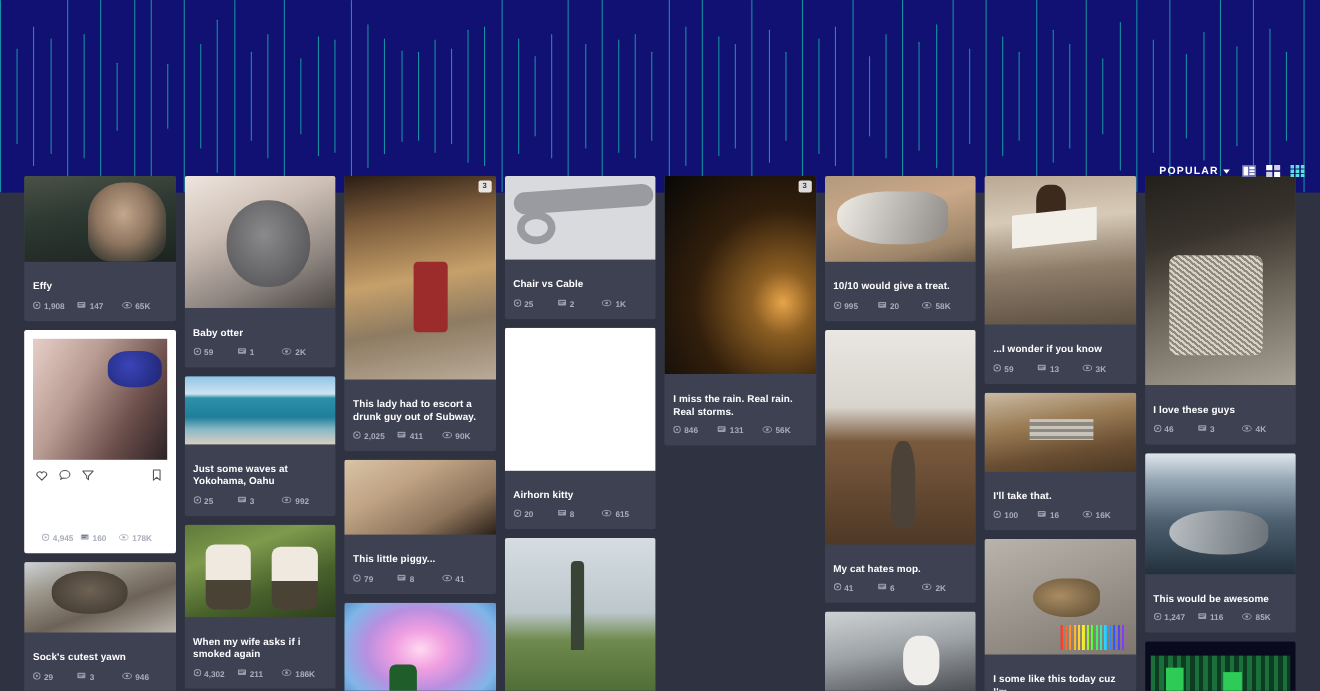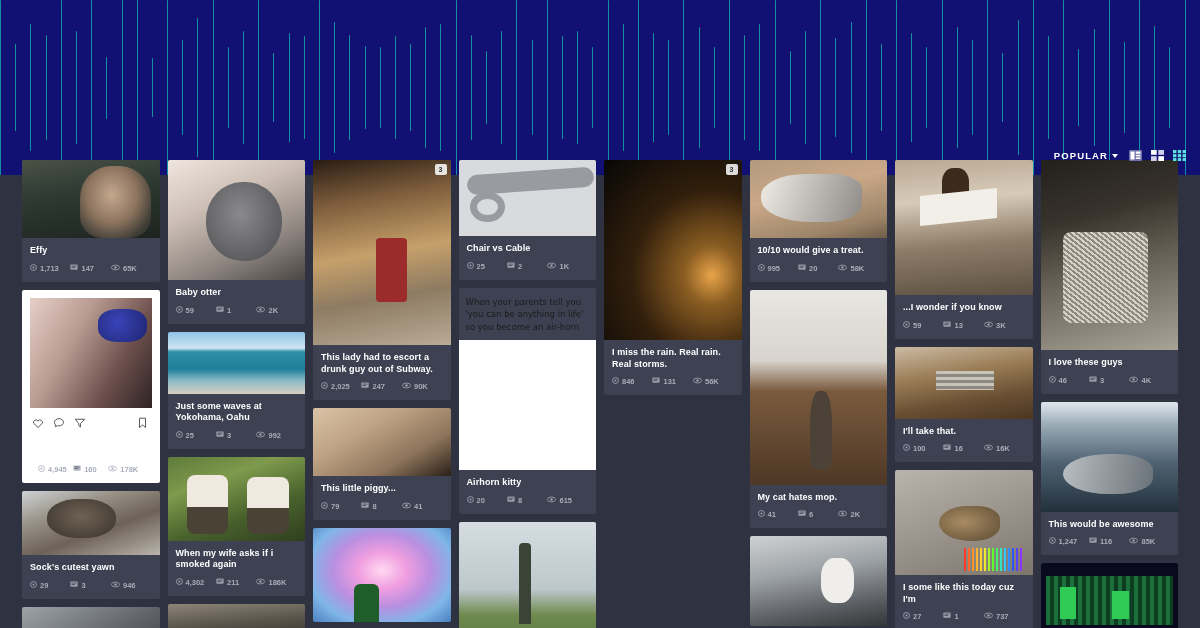--- a/index.html
+++ b/index.html
@@ -60,20 +60,21 @@
   }
   .card.white{background:#ffffff;padding:8px 8px 0 8px}
   .thumb{
     width:100%;display:block;position:relative;overflow:hidden;
     background:#2a2a2a;
   }
   .meta{padding:7px 8px 9px 8px}
   .ctitle{
     color:#ffffff;font-size:9px;font-weight:bold;line-height:11.5px;
     letter-spacing:.1px;
+    margin-top:10px;
   }
   .stats{display:flex;margin-top:7px;color:#a9adbb;font-size:7.5px;font-weight:bold}
   .stat{display:flex;align-items:center;gap:3px;width:33.33%}
   .stat svg{flex:0 0 auto;opacity:.85}
   .badge{
     position:absolute;top:4px;right:4px;background:rgba(255,255,255,.85);
     color:#333;font-size:7px;font-weight:bold;border-radius:2px;
     padding:1px 4px;line-height:9px;
   }
   .igbar{
@@ -287,21 +288,21 @@
       <div class="card">
         <div class="thumb t-effy" style="height: 78px;"><span class="b2"></span><span class="b3"></span></div>
         <div class="meta">
           <div class="ctitle">Effy</div>
           <div class="stats">
             <div class="stat">
               <span><svg width="7" height="7" viewBox="0 0 10 10">
                   <circle cx="5" cy="5" r="4.2" fill="none" stroke="#a9adbb" stroke-width="1.4"></circle>
                   <circle cx="5" cy="5" r="1.5" fill="#a9adbb"></circle>
                 </svg></span>
-              <span>1,713</span>
+              <span>1,908</span>
             </div>
             <div class="stat">
               <span><svg width="8" height="7" viewBox="0 0 11 9">
                   <rect x="0.5" y="0.5" width="10" height="7" rx="1" fill="#a9adbb"></rect>
                   <rect x="2" y="2" width="7" height="1" fill="#3d4152"></rect>
                   <rect x="2" y="4" width="5" height="1" fill="#3d4152"></rect>
                 </svg></span>
               <span>147</span>
             </div>
             <div class="stat">
@@ -501,21 +502,21 @@
                   <circle cx="5" cy="5" r="1.5" fill="#a9adbb"></circle>
                 </svg></span>
               <span>2,025</span>
             </div>
             <div class="stat">
               <span><svg width="8" height="7" viewBox="0 0 11 9">
                   <rect x="0.5" y="0.5" width="10" height="7" rx="1" fill="#a9adbb"></rect>
                   <rect x="2" y="2" width="7" height="1" fill="#3d4152"></rect>
                   <rect x="2" y="4" width="5" height="1" fill="#3d4152"></rect>
                 </svg></span>
-              <span>247</span>
+              <span>411</span>
             </div>
             <div class="stat">
               <span><svg width="9" height="7" viewBox="0 0 12 8">
                   <ellipse cx="6" cy="4" rx="5.3" ry="3.3" fill="none" stroke="#a9adbb" stroke-width="1.2"></ellipse>
                   <circle cx="6" cy="4" r="1.7" fill="#a9adbb"></circle>
                 </svg></span>
               <span>90K</span>
             </div>
           </div>
         </div>
@@ -579,21 +580,20 @@
               <span><svg width="9" height="7" viewBox="0 0 12 8">
                   <ellipse cx="6" cy="4" rx="5.3" ry="3.3" fill="none" stroke="#a9adbb" stroke-width="1.2"></ellipse>
                   <circle cx="6" cy="4" r="1.7" fill="#a9adbb"></circle>
                 </svg></span>
               <span>1K</span>
             </div>
           </div>
         </div>
       </div>
       <div class="card">
-        <div class="meme-txt">When your parents tell you 'you can be anything in life' so you become an air-horn</div>
         <div class="thumb t-meme" style="height: 130px;"><span class="b2"></span><span class="b3"></span></div>
         <div class="meta">
           <div class="ctitle">Airhorn kitty</div>
           <div class="stats">
             <div class="stat">
               <span><svg width="7" height="7" viewBox="0 0 10 10">
                   <circle cx="5" cy="5" r="4.2" fill="none" stroke="#a9adbb" stroke-width="1.4"></circle>
                   <circle cx="5" cy="5" r="1.5" fill="#a9adbb"></circle>
                 </svg></span>
               <span>20</span>

